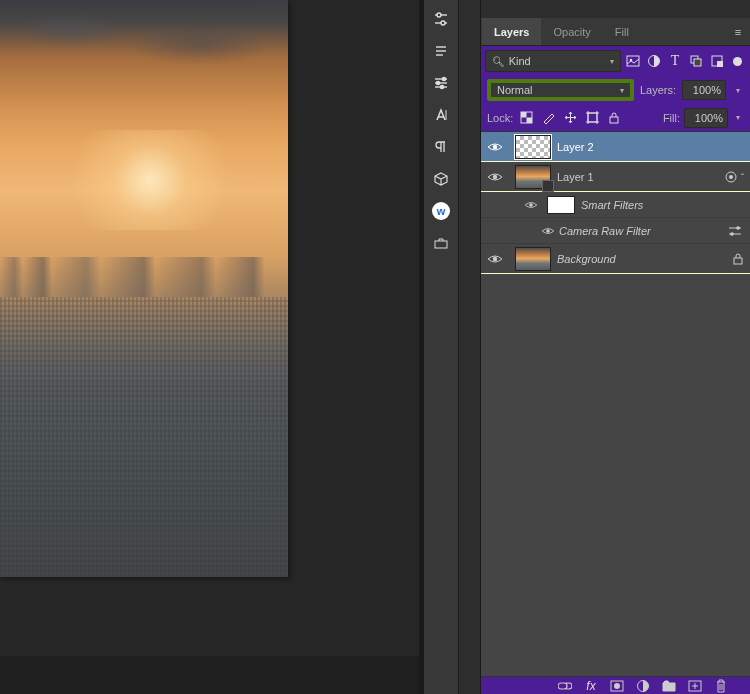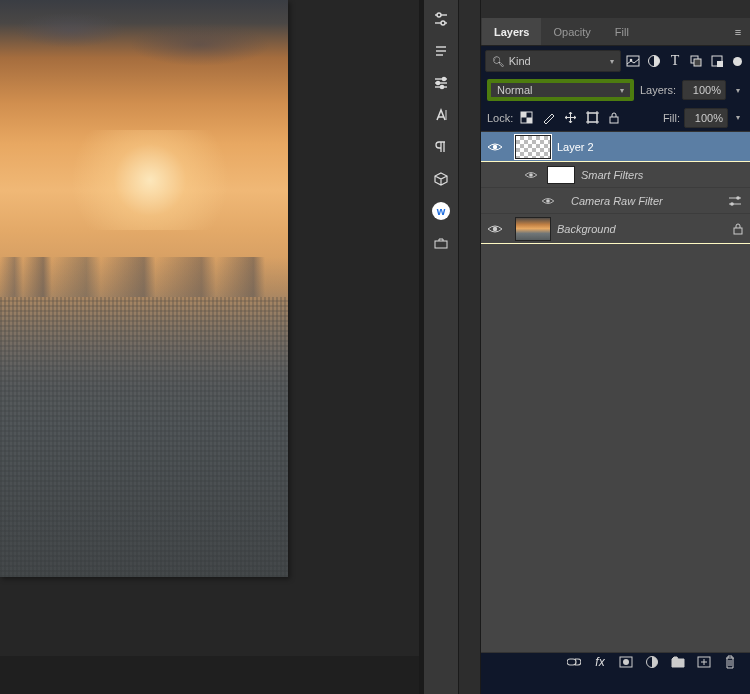--- a/index.html
+++ b/index.html
@@ -159,21 +159,21 @@
     width: 22px;
     height: 694px;
     background: #2d2d2d;
     border-right: 1px solid #1a1a1a;
   }
 
   
   .panel {
     width: 269px;
     height: 694px;
-    background: #0f172a;
+    background: #4c1d95;
     display: flex;
     flex-direction: column;
   }
   .panel-top-strip {
     height: 18px;
     background: #2d2d2d;
   }
 
   .tabs {
     height: 28px;
@@ -395,34 +395,34 @@
     width: 28px;
     height: 18px;
   }
 
   .crf-row {
     height: 26px;
     display: flex;
     align-items: center;
     padding-left: 58px;
     padding-right: 8px;
-    gap: 14px;
+    gap: 2px;
     font-style: italic;
     border-bottom: 1px solid #3c3c3c;
     font-size: 11px;
   }
   .crf-row .eye-col { width: 18px; }
   .crf-row .crf-name { flex: 1; }
 
   .bottom-bar {
-    height: 42px;
+    height: 18px;
     border-top: 1px solid #333;
     display: flex;
     justify-content: flex-end;
-    padding: 0 11px;
+    padding: 0 20px;
     gap: 8px;
   }
   .bottom-ico {
     width: 18px;
     height: 18px;
     display: flex;
     align-items: center;
     justify-content: center;
     cursor: pointer;
     color: #ddd;
@@ -617,20 +617,41 @@
       <div class="eye-col">
         <svg width="16" height="12" viewBox="0 0 16 12">
             <path d="M1 6 Q8 0 15 6 Q8 12 1 6 Z" stroke="#fff" fill="none"></path>
             <circle cx="8" cy="6" r="2.2" fill="#fff"></circle>
           </svg>
       </div>
       <div class="thumb transparent"></div>
       <div class="layer-name">Layer 2</div>
     </div>
 
+    <div class="layer-row">
+      <div class="eye-col">
+        <svg width="16" height="12" viewBox="0 0 16 12">
+            <path d="M1 6 Q8 0 15 6 Q8 12 1 6 Z" stroke="#ccc" fill="none"></path>
+            <circle cx="8" cy="6" r="2.2" fill="#ccc"></circle>
+          </svg>
+      </div>
+      <div class="smart-badge">
+        <div class="thumb sunset"></div>
+      </div>
+      <div class="layer-name">Layer 1</div>
+      <div class="row-icons">
+        <span>
+          <svg width="12" height="12" viewBox="0 0 12 12">
+              <circle cx="6" cy="6" r="5" stroke="#ccc" fill="none"></circle>
+              <circle cx="6" cy="6" r="2" fill="#ccc"></circle>
+            </svg>
+        </span>
+        <span style="font-size:9px;">ˇ</span>
+      </div>
+    </div>
 
     <div class="sf-row">
       <div class="eye-col">
         <svg width="14" height="10" viewBox="0 0 16 12">
             <path d="M1 6 Q8 0 15 6 Q8 12 1 6 Z" stroke="#ccc" fill="none"></path>
             <circle cx="8" cy="6" r="2.2" fill="#ccc"></circle>
           </svg>
       </div>
       <div class="thumb white-mask"></div>
       <div>Smart Filters</div>

